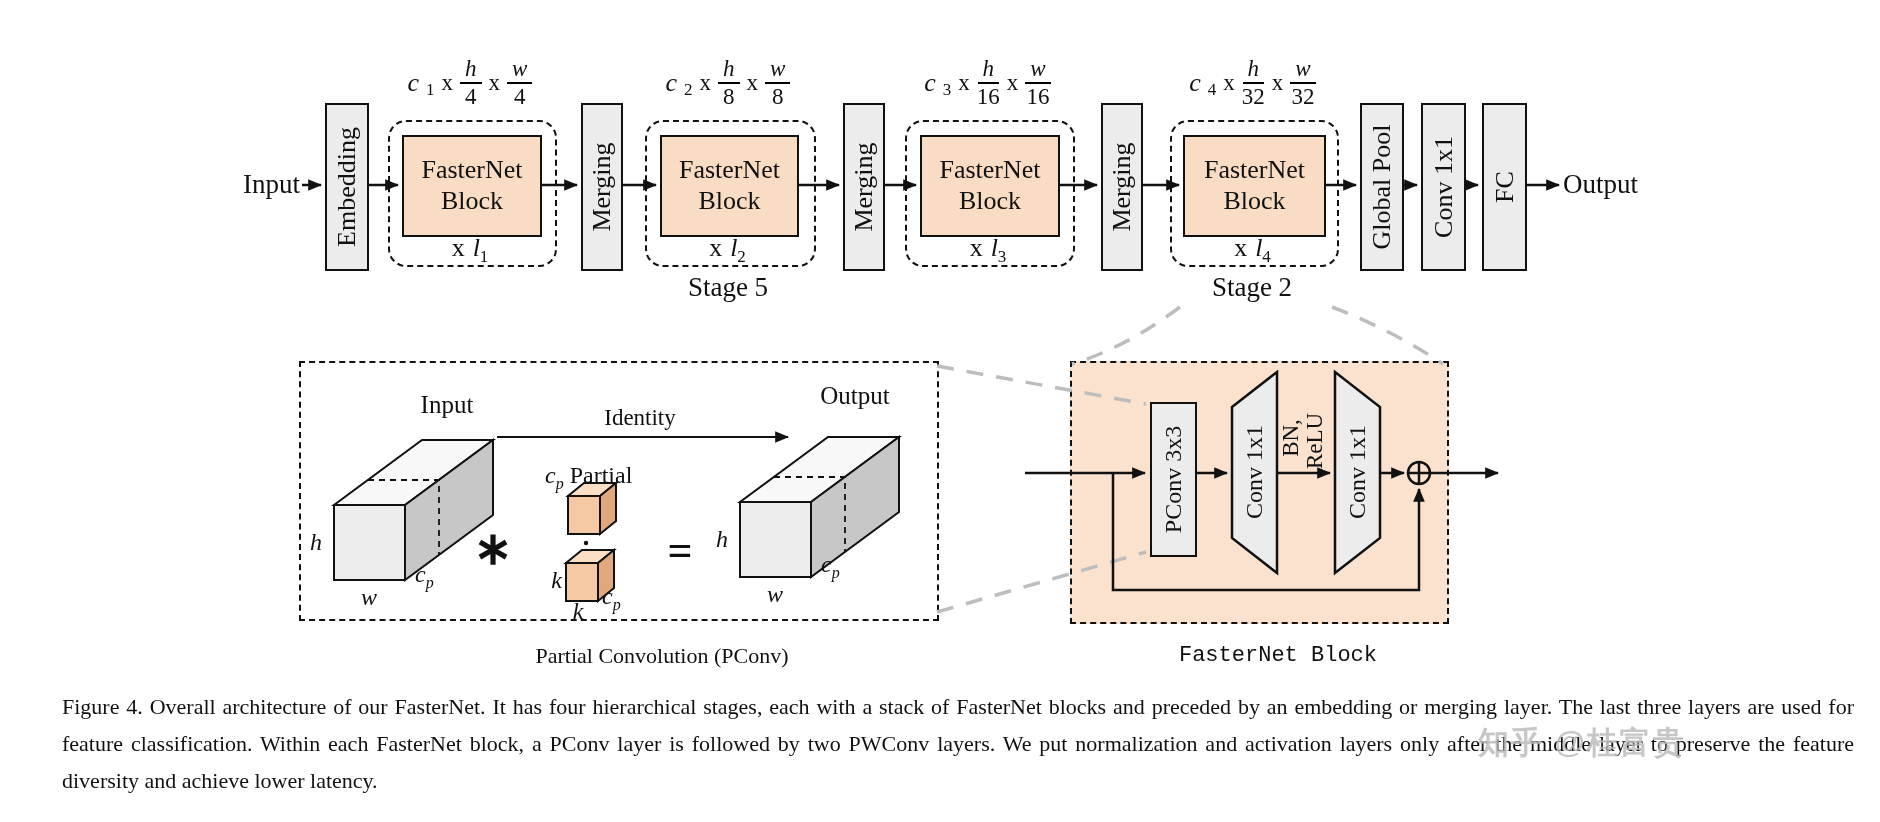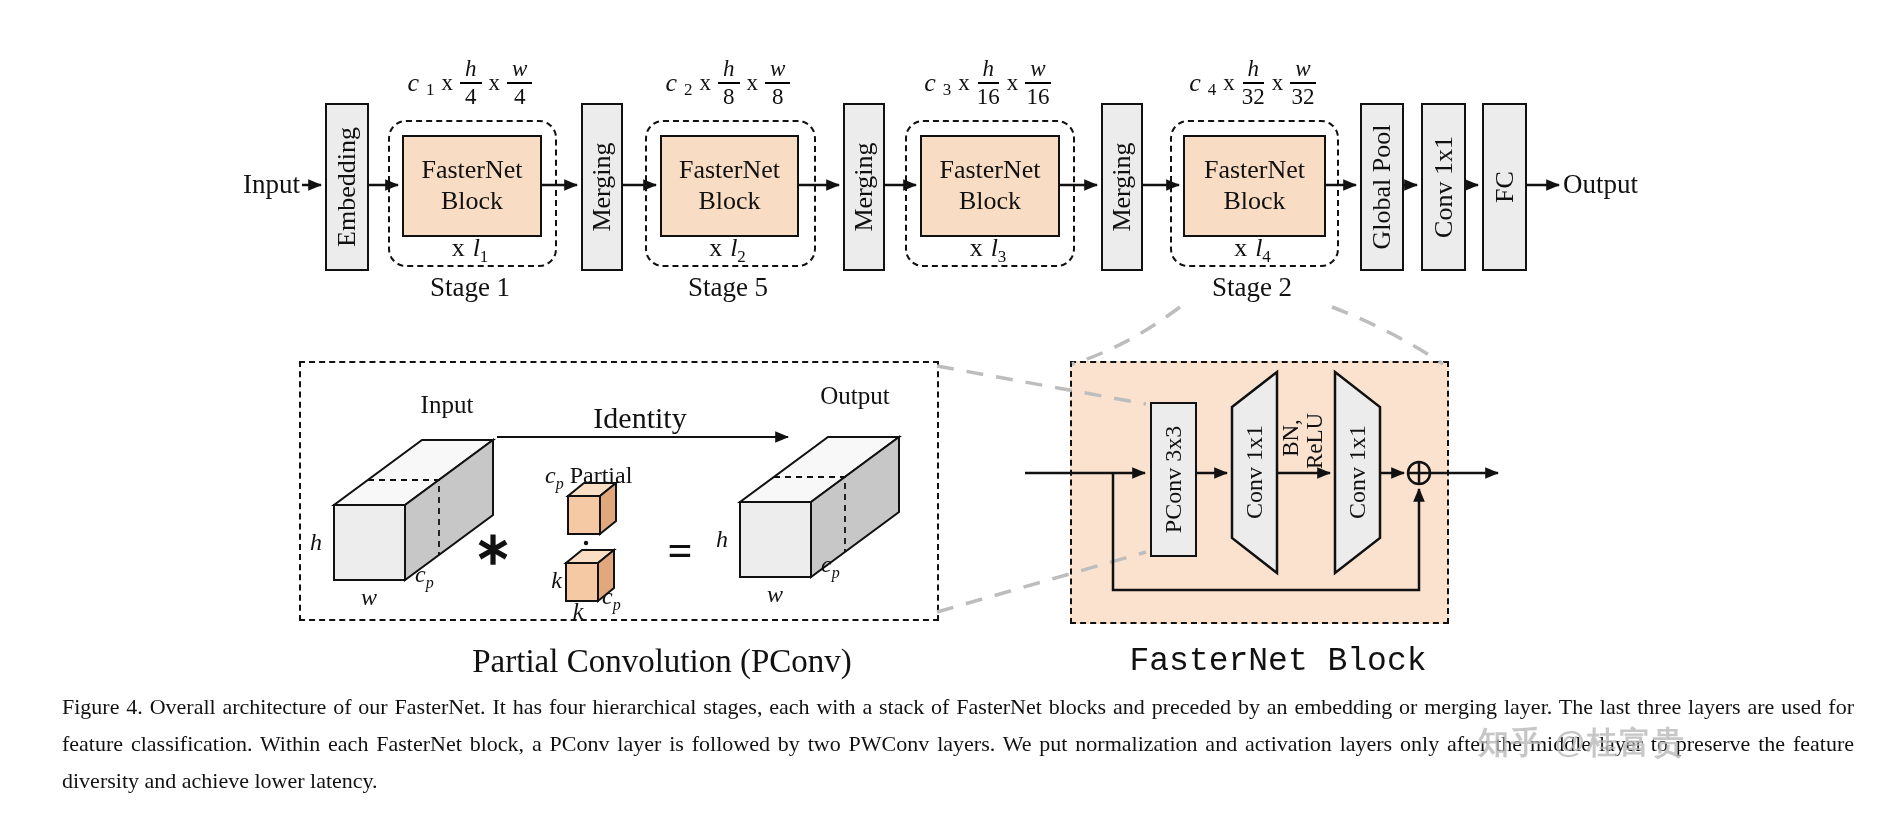--- a/index.html
+++ b/index.html
@@ -31,21 +31,21 @@
   .plain-dash{border:2px dashed #111;}
   .panel-orange{background:var(--panel_fill,#fae2cf);border:2px dashed #111;}
   .graybox{background:var(--box_fill,#ececec);border:2.5px solid #111;
            display:flex;align-items:center;justify-content:center;}
   .graybox span{transform:rotate(-90deg);white-space:nowrap;font-size:24px;}
   .rlabel{position:absolute;display:flex;align-items:center;justify-content:center;
           transform:rotate(-90deg);white-space:nowrap;font-size:25px;}
   .it{font-style:italic;}
   .subp{font-size:16px;font-style:italic;transform:translateY(6px);display:inline-block;}
   .math-label{font-size:24px;}
-  .caption-small{font-size:33px;text-align:center;}
+  .caption-small{font-size:22px;text-align:center;}
   #fig-caption{font-size:22px;line-height:37px;text-align:justify;}
   #watermark{font-family:"Liberation Sans",sans-serif;font-weight:bold;font-size:31px;
              color:var(--watermark_gray,#b9b9b9);opacity:.8;letter-spacing:2px;white-space:nowrap;}
 </style>
 </head>
 <body>
 
 <div id="canvas">
 
   <div class="abs stage-dash z1" style="left:388px;top:120px;width:165px;height:143px;"></div>
@@ -156,21 +156,20 @@
       </span>
   </div>
   <div class="abs fblock z3" style="left:402px;top:135px;width:136px;height:98px;">
     <span>FasterNet</span>
     <span>Block</span>
   </div>
   <div class="abs xl z3" style="left:402px;top:233px;width:136px;height:28px;">
     <span>x</span>
       <span><span class="it">l</span><sub>1</sub></span>
   </div>
-  <div class="abs stage-name z3" style="left:370px;top:272px;width:200px;">Stage 1</div>
 
   <div class="abs vbox z3" style="left:581px;top:103px;width:38px;height:164px;">
     <span>Merging</span>
   </div>
 
   <div class="abs dim z3" style="left:638px;top:56px;width:180px;height:54px;">
     <span class="it">c</span>
       <sub>2</sub>
     <span class="times">x</span>
     <span class="frac">
@@ -253,21 +252,21 @@
   </div>
   <div class="abs vbox z3" style="left:1421px;top:103px;width:41px;height:164px;">
     <span>Conv 1x1</span>
   </div>
   <div class="abs vbox z3" style="left:1482px;top:103px;width:41px;height:164px;">
     <span>FC</span>
   </div>
   <div class="abs z3" style="left:1563px;top:169px;width:120px;height:32px;font-size:27px;">Output</div>
 
   <div class="abs centered z3" style="left:397px;top:391px;width:100px;height:28px;font-size:25px;">Input</div>
-  <div class="abs centered z3" style="left:595px;top:405px;width:90px;height:26px;font-size:30px;">Identity</div>
+  <div class="abs centered z3" style="left:595px;top:405px;width:90px;height:26px;font-size:23px;">Identity</div>
   <div class="abs centered z3" style="left:805px;top:382px;width:100px;height:28px;font-size:25px;">Output</div>
 
   <div class="abs math-label it z3" style="left:298px;top:529px;width:24px;text-align:right;">h</div>
   <div class="abs math-label it centered z3" style="left:355px;top:584px;width:28px;">w</div>
   <div class="abs math-label z3" style="left:415px;top:561px;width:40px;"><span class="it">c</span><span class="subp">p</span></div>
 
   <div class="abs centered z3" style="left:470px;top:518px;width:46px;height:60px;font-size:46px;font-weight:bold;">∗</div>
 
   <div class="abs z3" style="left:545px;top:462px;width:120px;font-size:24px;">
     <span class="it">c</span><span class="subp">p</span>&nbsp;<span>Partial</span>

